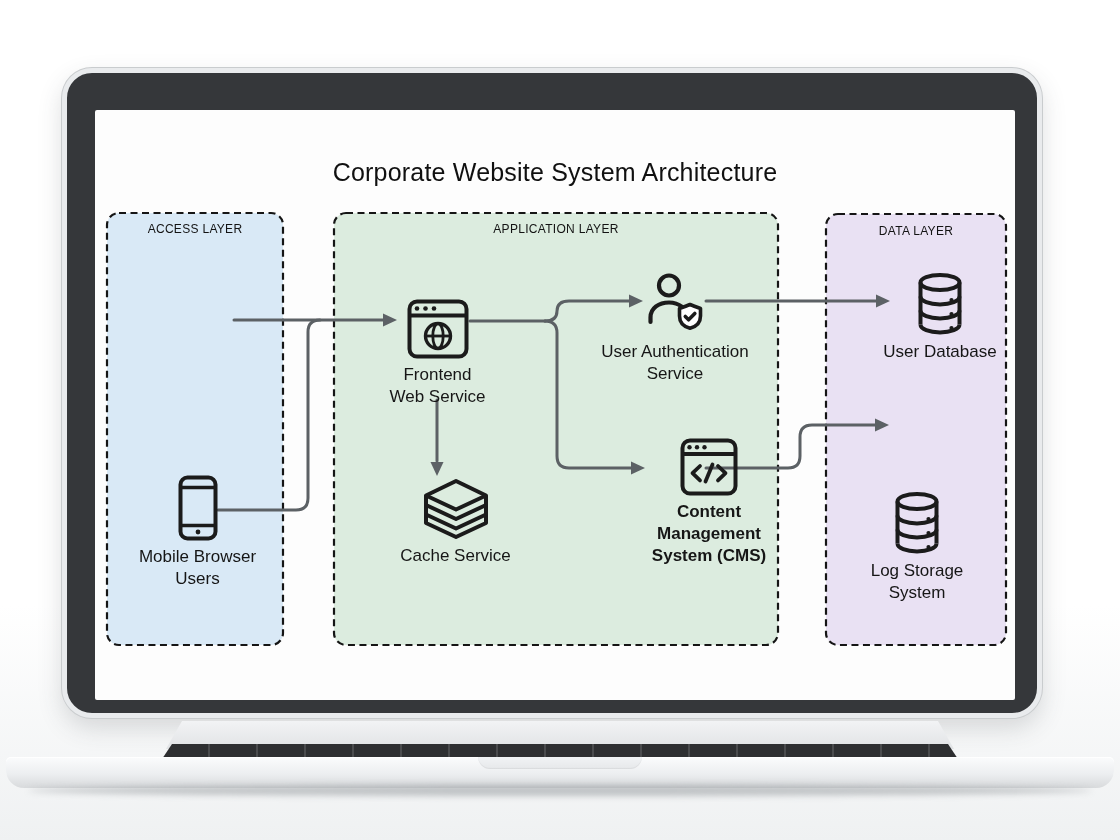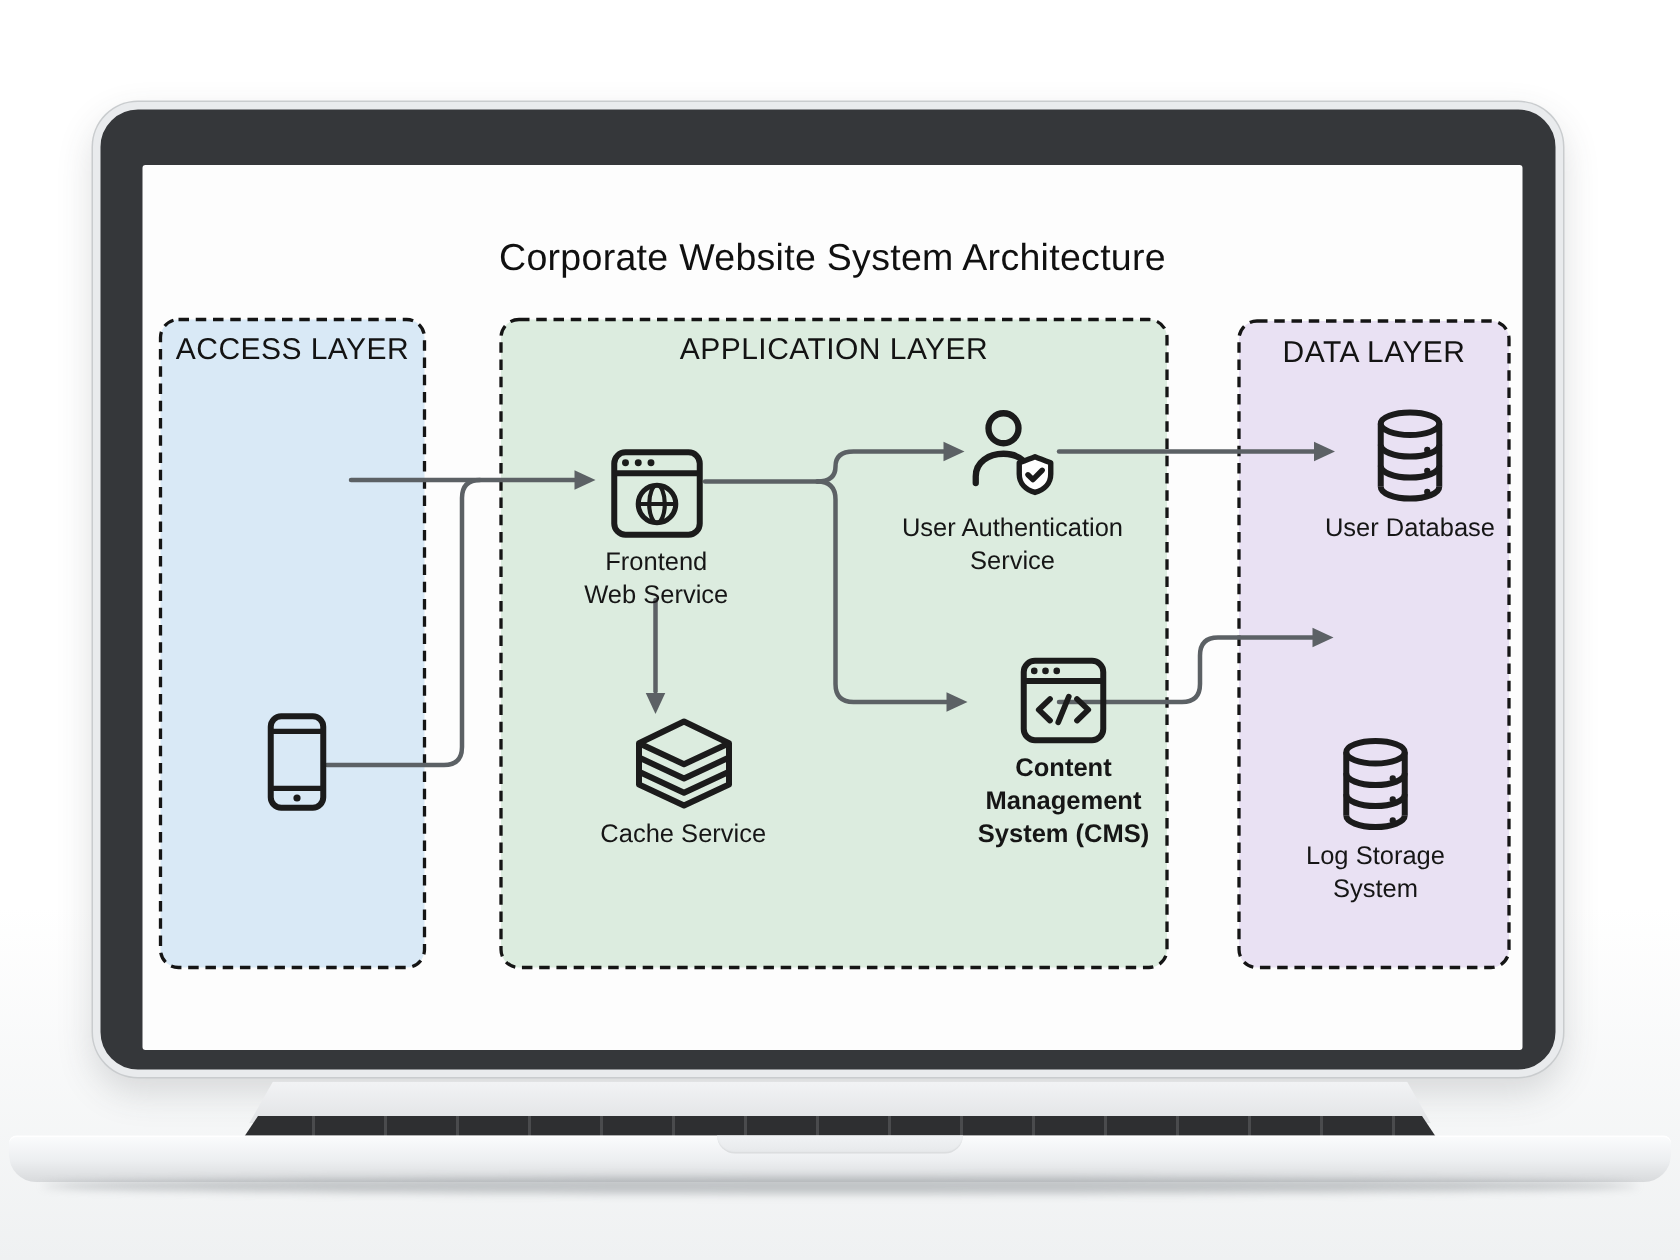--- a/index.html
+++ b/index.html
@@ -52,21 +52,21 @@
     filter:blur(3px);
   }
 
   
   .diagram-title{
     position:absolute;left:95px;top:158px;width:920px;
     text-align:center;font-size:25px;letter-spacing:.2px;color:#101010;
   }
   .overlay{position:absolute;left:0;top:0;}
   .layer-header{
-    position:absolute;text-align:center;font-size:20px;letter-spacing:.3px;color:#131313;
+    position:absolute;text-align:center;font-size:12px;letter-spacing:.3px;color:#131313;
   }
   .node{
     position:absolute;display:flex;flex-direction:column;align-items:center;
   }
   .node .icon{color:#1b1b1b;flex:0 0 auto;}
   .node-label{
     margin-top:5px;text-align:center;font-size:17px;line-height:22px;color:#161616;
   }
 </style>
 </head>
@@ -116,20 +116,24 @@
   <div class="layer-header" style="left:826px;top:224px;width:180px;">DATA LAYER</div>
 
 
   <div class="node" style="left:125px;top:475px;width:145px;">
     <svg class="icon" width="40" height="66" viewBox="0 0 40 66">
       <rect x="2.5" y="2.5" width="35" height="61" rx="7" fill="none" stroke="currentColor" stroke-width="4"></rect>
       <path d="M3 12.5 H37" stroke="currentColor" stroke-width="3.5"></path>
       <path d="M3 50.5 H37" stroke="currentColor" stroke-width="3.5"></path>
       <circle cx="20" cy="57" r="2.4" fill="currentColor"></circle>
     </svg>
+    <div class="node-label">
+      <div>Mobile Browser</div>
+      <div>Users</div>
+    </div>
   </div>
 
   <div class="node" style="left:375px;top:299px;width:125px;">
     <svg class="icon" width="62" height="60" viewBox="0 0 62 60">
       <rect x="2.5" y="2.5" width="57" height="55" rx="7.5" fill="none" stroke="currentColor" stroke-width="4"></rect>
       <path d="M3 16.5 H59" stroke="currentColor" stroke-width="4"></path>
       <circle cx="10" cy="9.5" r="2.3" fill="currentColor"></circle>
       <circle cx="18.5" cy="9.5" r="2.3" fill="currentColor"></circle>
       <circle cx="27" cy="9.5" r="2.3" fill="currentColor"></circle>
       <circle cx="31" cy="37" r="12.5" fill="none" stroke="currentColor" stroke-width="3.4"></circle>

